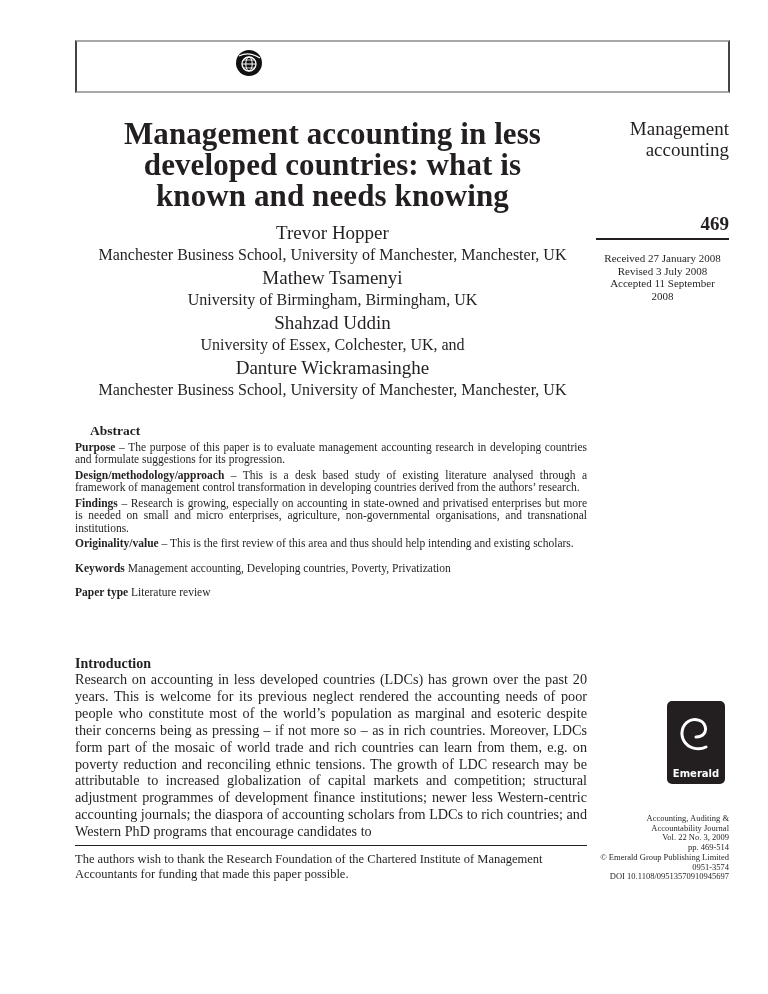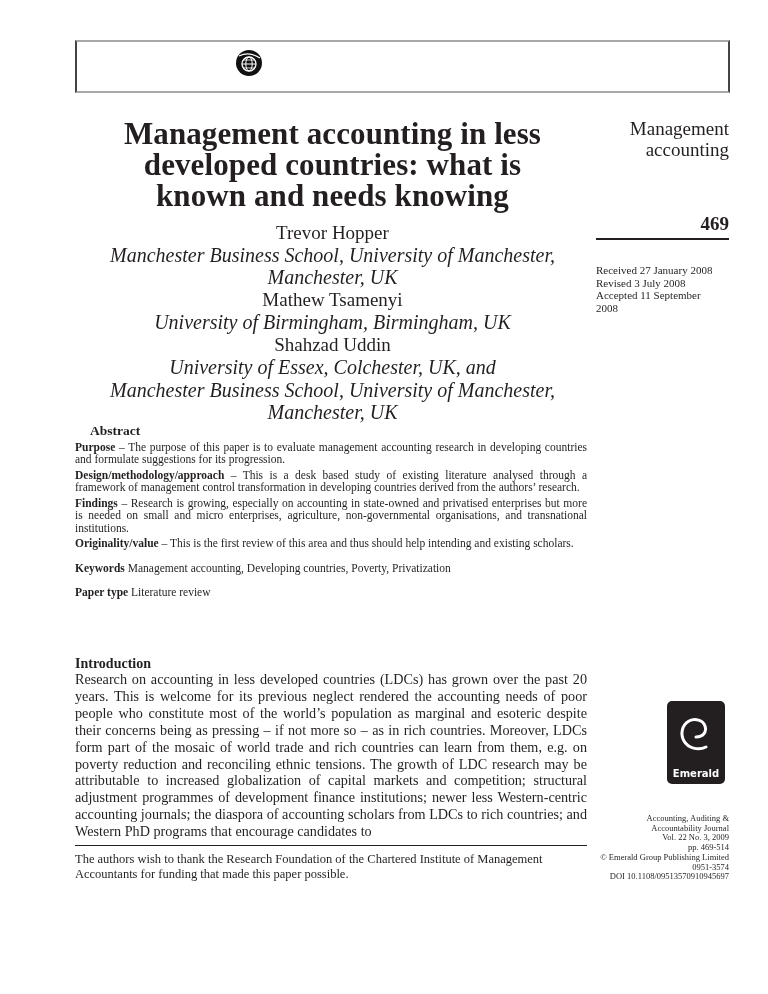--- a/index.html
+++ b/index.html
@@ -15,29 +15,29 @@
   .globe { width: 28px; height: 28px; margin-right: 6px; }
   .header-text { font-size: 10.5px; line-height: 14px; color: #231f20; }
   .header-text .url { font-weight: bold; }
 
   .title {
     position: absolute; left: 75px; top: 118px; width: 515px;
     text-align: center; font-weight: bold; font-size: 31px; line-height: 31px; letter-spacing: 0.1px;
   }
   .authors { position: absolute; left: 75px; top: 222px; width: 515px; text-align: center; }
   .author-name { font-size: 19px; line-height: 22px; }
-  .affil { font-style: italic; font-size: 20px; line-height: 22px; margin-bottom: 1px; }
+  .affil { font-size: 16px; line-height: 22px; margin-bottom: 1px; }
 
   .side-head {
     position: absolute; left: 596px; top: 118px; width: 133px; text-align: right;
     font-size: 19px; line-height: 21px;
   }
   .pagenum { position: absolute; left: 596px; top: 213px; width: 133px; text-align: right; font-weight: bold; font-size: 19px; }
   .side-rule { position: absolute; left: 596px; top: 238px; width: 133px; height: 2px; background: #231f20; }
-  .dates { position: absolute; left: 596px; top: 252px; width: 133px; text-align: left; font-size: 11px; line-height: 12.5px; margin-top: 12px; }
+  .dates { position: absolute; left: 596px; top: 252px; width: 133px; text-align: center; font-size: 11px; line-height: 12.5px; }
 
   .abstract { position: absolute; left: 75px; top: 425px; width: 512px; font-size: 11.5px; line-height: 12.5px; }
   .abstract h2 { font-size: 13.5px; font-weight: bold; margin-bottom: 3px; margin-left: 15px; }
   .abstract p { text-align: justify; margin-bottom: 3px; }
   .abstract b { font-weight: bold; }
   .abstract .kw { margin-top: 12px; margin-bottom: 4px; }
 
   .intro { position: absolute; left: 75px; top: 656px; width: 512px; }
   .intro h2 { font-size: 14px; font-weight: bold; line-height: 15px; }
   .intro p { font-size: 14.2px; line-height: 16.9px; text-align: justify; }
@@ -74,20 +74,21 @@
   <div>known and needs knowing</div>
 </div>
 
 <div class="authors">
   <div class="author-name">Trevor Hopper</div>
   <div class="affil">Manchester Business School, University of Manchester, Manchester, UK</div>
   <div class="author-name">Mathew Tsamenyi</div>
   <div class="affil">University of Birmingham, Birmingham, UK</div>
   <div class="author-name">Shahzad Uddin</div>
   <div class="affil">University of Essex, Colchester, UK, and</div>
+  <div class="author-name">Danture Wickramasinghe</div>
   <div class="affil">Manchester Business School, University of Manchester, Manchester, UK</div>
 </div>
 
 <div class="side-head">
   <div>Management</div>
   <div>accounting</div>
 </div>
 <div class="pagenum">469</div>
 <div class="side-rule"></div>
 <div class="dates">

